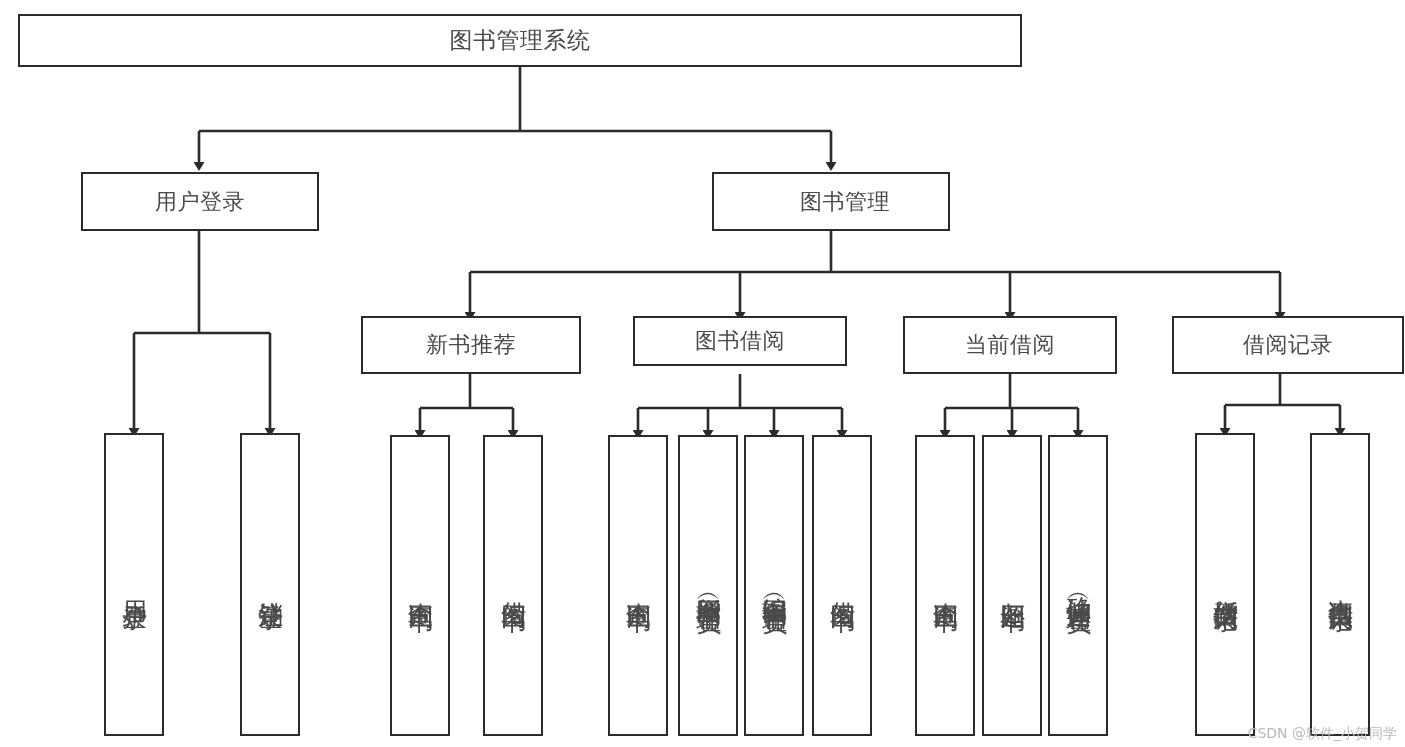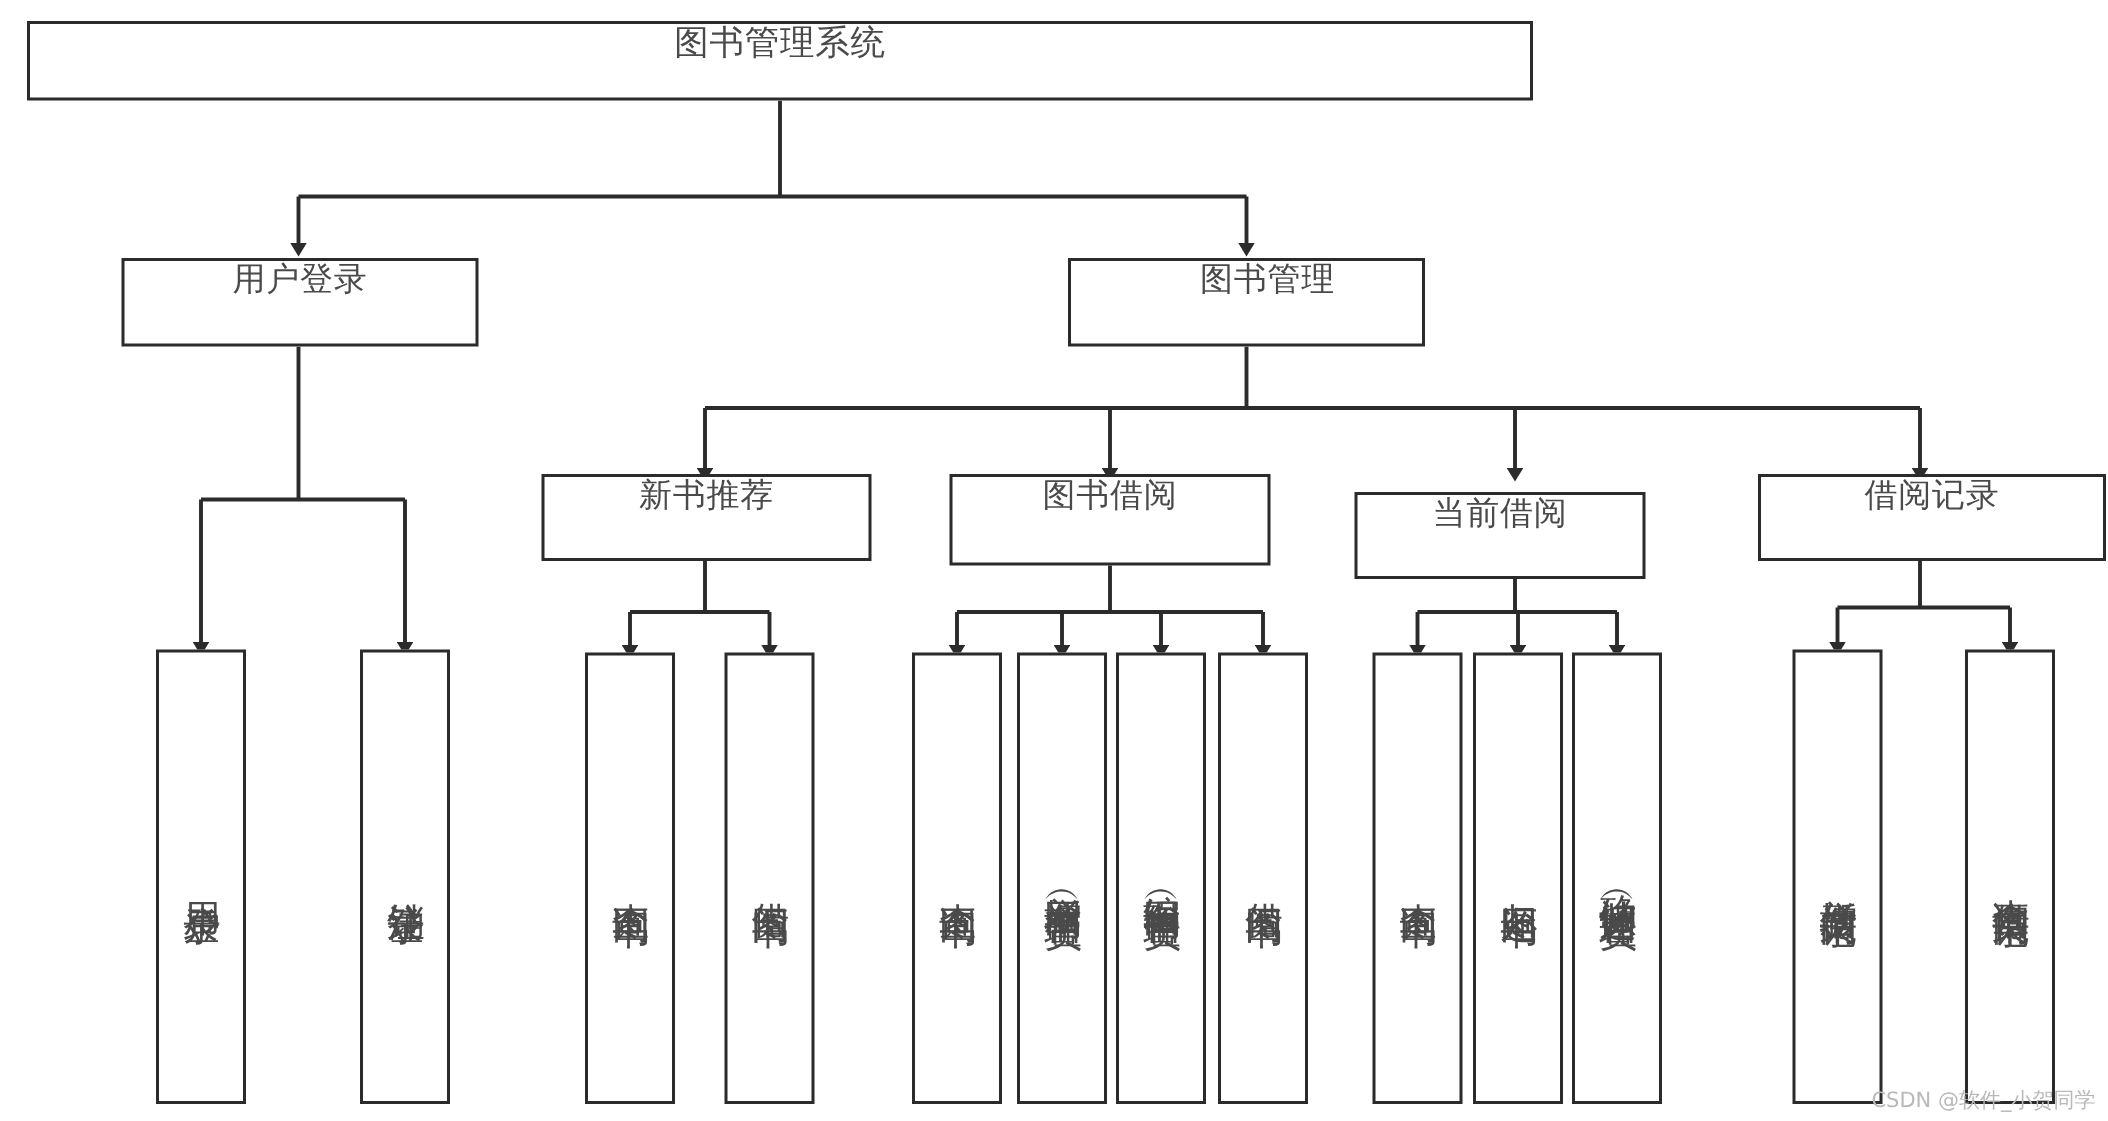--- a/index.html
+++ b/index.html
@@ -25,21 +25,21 @@
     width: 1405px;
     height: 747px;
     pointer-events: none;
   }
   .node {
     position: absolute;
     box-sizing: border-box;
     background: #ffffff;
     border: 2px solid #2b2b2b;
     display: flex;
-    align-items: flex-start;
+    align-items: center;
     justify-content: center;
     color: #4a4a4a;
     z-index: 2;
   }
   .node .label {
     display: block;
     text-align: center;
     white-space: nowrap;
     line-height: 1.18;
   }
@@ -139,24 +139,24 @@
   <div class="node h" style="left:81px; top:172px; width:238px; height:59px;">
     <span class="label">用户登录</span>
   </div>
   <div class="node h" style="left:712px; top:172px; width:238px; height:59px;padding-left:28px;">
     <span class="label">图书管理</span>
   </div>
 
   <div class="node h" style="left:361px; top:316px; width:220px; height:58px;">
     <span class="label">新书推荐</span>
   </div>
-  <div class="node h" style="left:633px; top:316px; width:214px; height:61px;">
+  <div class="node h" style="left:633px; top:316px; width:214px; height:50px;">
     <span class="label">图书借阅</span>
   </div>
-  <div class="node h" style="left:903px; top:328px; width:194px; height:58px;">
+  <div class="node h" style="left:903px; top:316px; width:214px; height:58px;">
     <span class="label">当前借阅</span>
   </div>
   <div class="node h" style="left:1172px; top:316px; width:232px; height:58px;">
     <span class="label">借阅记录</span>
   </div>
 
   <div class="node v" style="left:104px; top:433px; width:60px; height:303px;">
     <span class="label">用户登录</span>
   </div>
   <div class="node v" style="left:240px; top:433px; width:60px; height:303px;">

